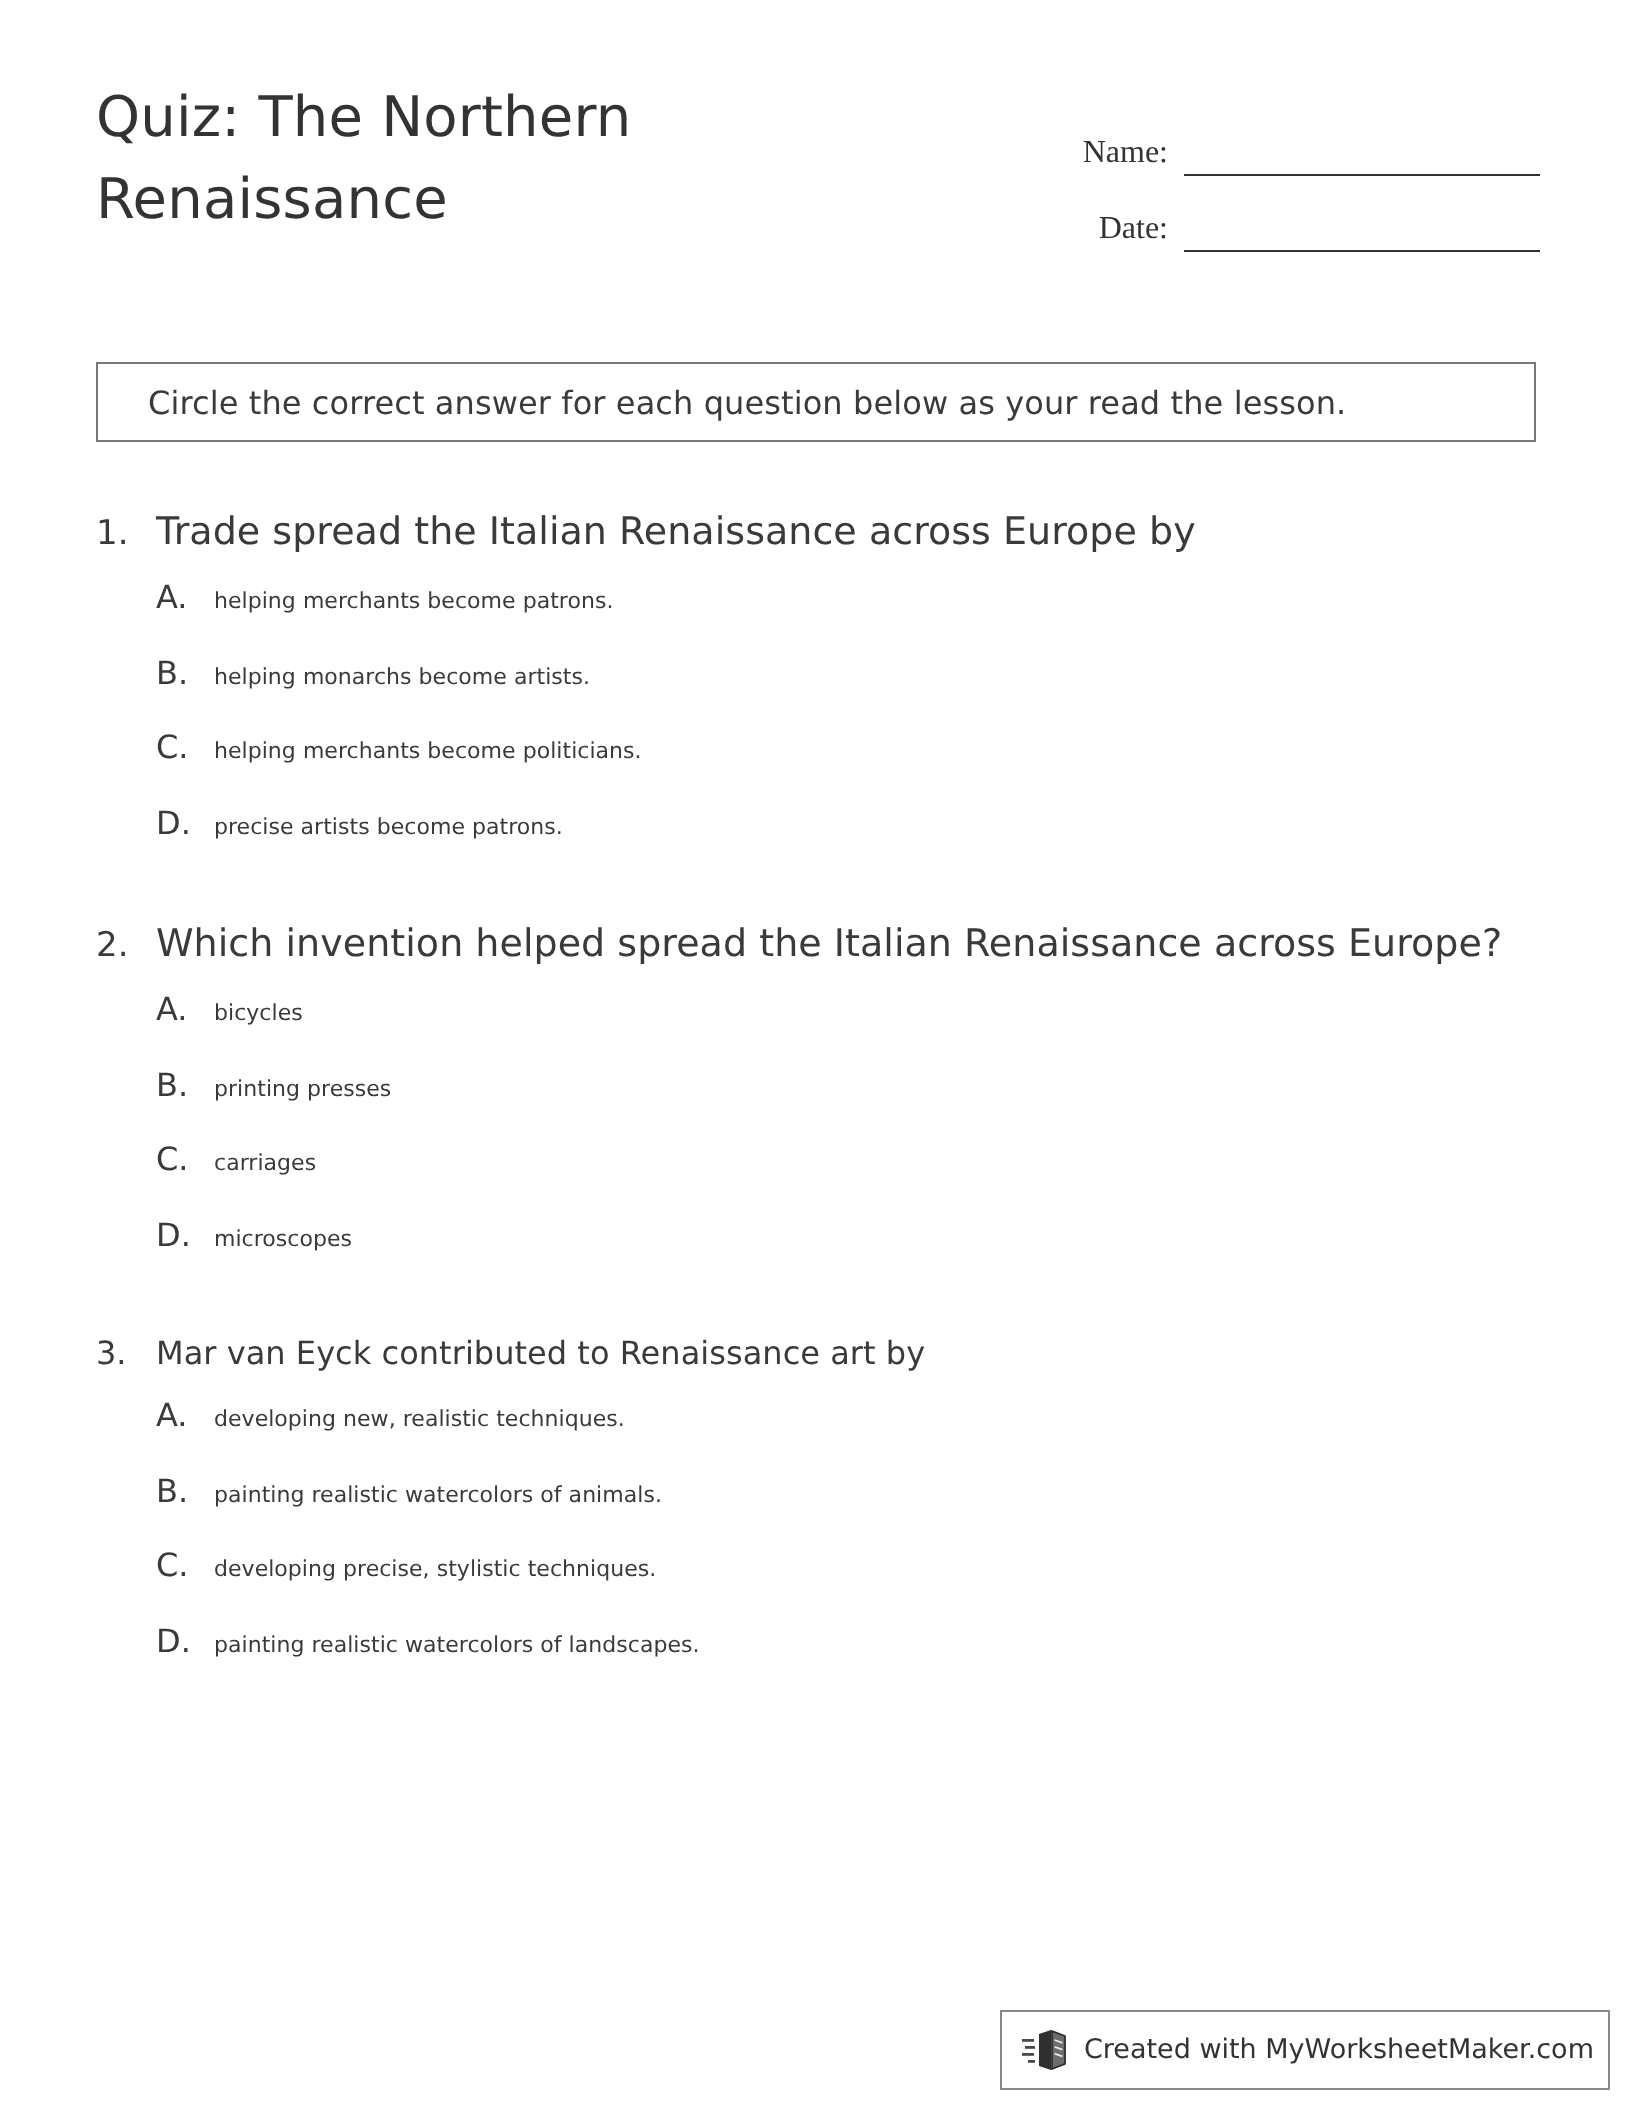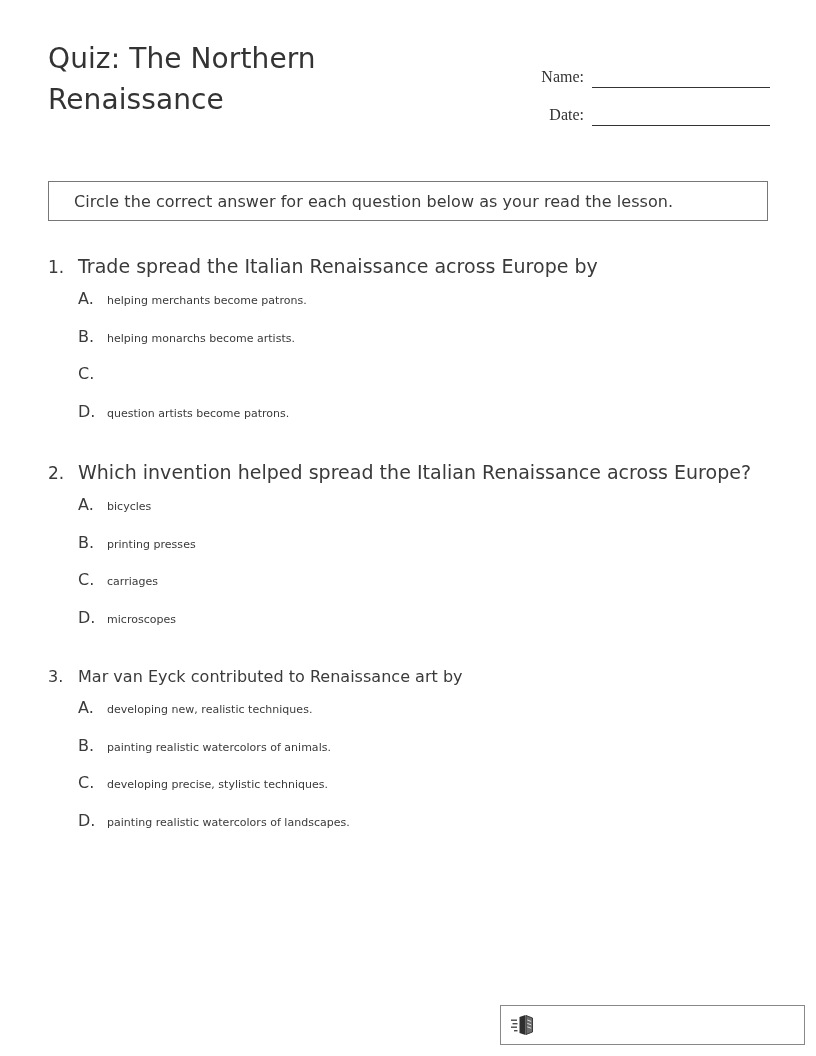--- a/index.html
+++ b/index.html
@@ -203,24 +203,25 @@
           <div class="option">
             <span class="opt-letter">A.</span>
             <span class="opt-text">helping merchants become patrons.</span>
           </div>
           <div class="option">
             <span class="opt-letter">B.</span>
             <span class="opt-text">helping monarchs become artists.</span>
           </div>
           <div class="option">
             <span class="opt-letter">C.</span>
+            <span class="opt-text">helping merchants become politicians.</span>
           </div>
           <div class="option">
             <span class="opt-letter">D.</span>
-            <span class="opt-text">question artists become patrons.</span>
+            <span class="opt-text">precise artists become patrons.</span>
           </div>
         </div>
       </div>
       <div class="question">
         <div class="q-stem">
           <span class="q-num">2.</span>
           <span class="q-text">Which invention helped spread the Italian Renaissance across Europe?</span>
         </div>
         <div class="options">
           <div class="option">
@@ -280,15 +281,16 @@
       </g>
       <g fill="#6d6d6d" stroke="#2f2f2f" stroke-width="0.9">
         <polygon points="15,2.5 21.5,5 21.5,19 15,21.5"></polygon>
       </g>
       <g fill="none" stroke="#e8e8e8" stroke-width="0.9">
         <line x1="16.3" y1="7" x2="20.2" y2="8.4"></line>
         <line x1="16.3" y1="10.4" x2="20.2" y2="11.8"></line>
         <line x1="16.3" y1="13.8" x2="20.2" y2="15.2"></line>
       </g>
     </svg>
+    <span class="badge-text">Created with MyWorksheetMaker.com</span>
   </div>
 
 </div>
 
 </body></html>

